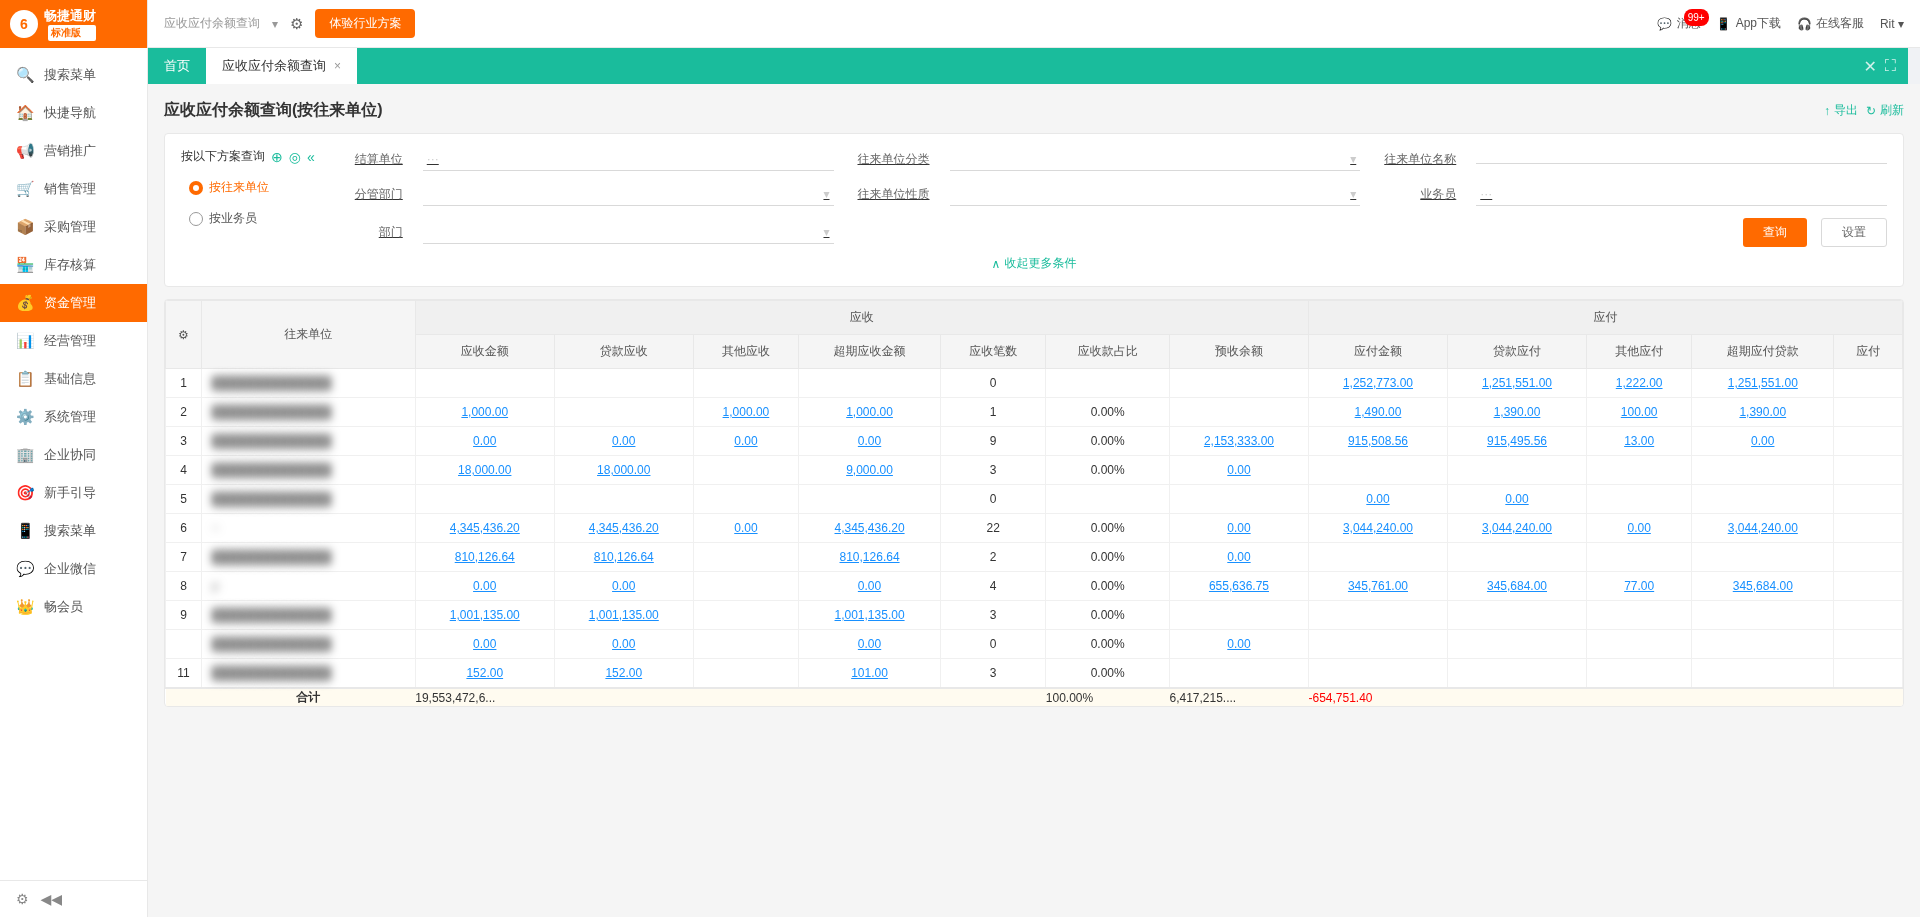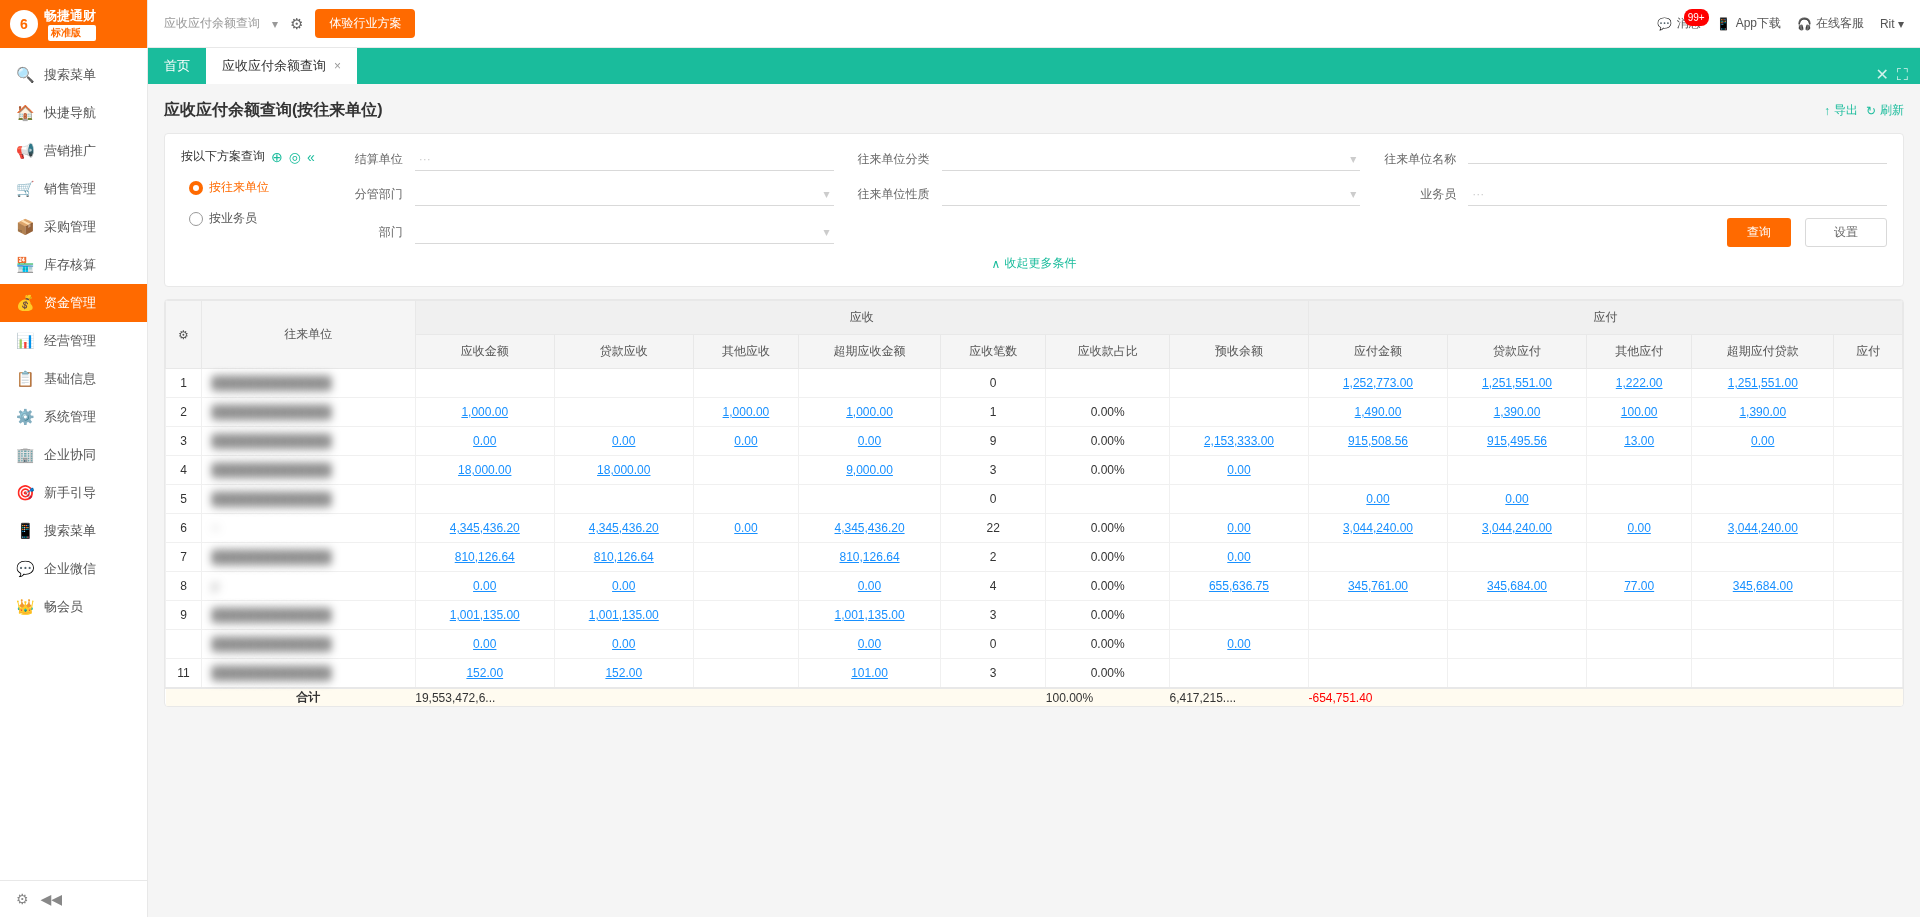--- a/index.html
+++ b/index.html
@@ -46,22 +46,22 @@
     }
     .topbar-right { margin-left: auto; display: flex; align-items: center; gap: 16px; }
     .topbar-msg { display: flex; align-items: center; gap: 4px; cursor: pointer; color: #555; font-size: 12px; position: relative; }
     .badge-red { background: #f00; color: #fff; font-size: 10px; border-radius: 8px; padding: 3px 4px; position: absolute; top: -6px; right: -8px; }
     .topbar-app { display: flex; align-items: center; gap: 4px; cursor: pointer; color: #555; font-size: 12px; }
     .topbar-service { display: flex; align-items: center; gap: 4px; cursor: pointer; color: #555; font-size: 12px; }
     .topbar-user { color: #555; font-size: 12px; cursor: pointer; }
 
     
     .tabbar {
-      position: fixed; left: 148px; top: 48px; right: 0; height: 36px;
-      background: #1abc9c; display: flex; align-items: flex-end; z-index: 99;
+      position: fixed; left: 148px; top: 48px; right: 12px; height: 36px;
+      background: #1abc9c; display: flex; align-items: center; z-index: 99;
     }
     .tab-item {
       height: 36px; display: flex; align-items: center; padding: 0 16px;
       cursor: pointer; color: rgba(255,255,255,0.8); font-size: 13px; gap: 8px;
     }
     .tab-item.active { background: #fff; color: #333; }
     .tab-item .tab-close { color: #999; font-size: 12px; cursor: pointer; }
     .tab-home { color: #fff; }
     .tabbar-right { margin-left: auto; display: flex; align-items: center; gap: 8px; padding-right: 12px; }
     .tabbar-icon-btn { color: rgba(255,255,255,0.8); cursor: pointer; font-size: 16px; }
@@ -98,34 +98,34 @@
       display: flex; align-items: center; gap: 4px;
       color: #1abc9c; cursor: pointer; font-size: 12px;
       justify-content: center; margin-top: 8px;
     }
     .query-type-item {
       display: flex; align-items: center; gap: 6px;
       padding: 4px 8px; cursor: pointer; font-size: 12px; color: #555;
       border-radius: 3px;
     }
     .query-type-item.active { color: #ff6a00; }
-    .form-row { display: flex; align-items: center; gap: 12px; }
+    .form-row { display: flex; align-items: center; gap: 20px; text-decoration: underline; }
     .form-label { color: #666; font-size: 12px; min-width: 72px; text-align: right; }
     .form-control {
       flex: 1; border: none; border-bottom: 1px solid #d9d9d9;
       padding: 4px; font-size: 12px; display: flex; align-items: center;
       justify-content: space-between; cursor: pointer;
     }
     .btn-query {
       background: #ff6a00; color: #fff; border: none; border-radius: 3px;
       padding: 6px 20px; cursor: pointer; font-size: 12px;
     }
     .btn-settings {
       background: #fff; color: #666; border: 1px solid #d9d9d9; border-radius: 3px;
-      padding: 5px 28px; cursor: pointer; font-size: 12px;
+      padding: 5px 20px; cursor: pointer; font-size: 12px;
     }
 
     
     .data-table-container {
       background: #fff; border: 1px solid #e8e8e8; border-radius: 4px; overflow: hidden;
     }
 
     table { width: 100%; border-collapse: collapse; font-size: 12px; }
     thead tr { background: #f5f5f5; }
     thead th {

